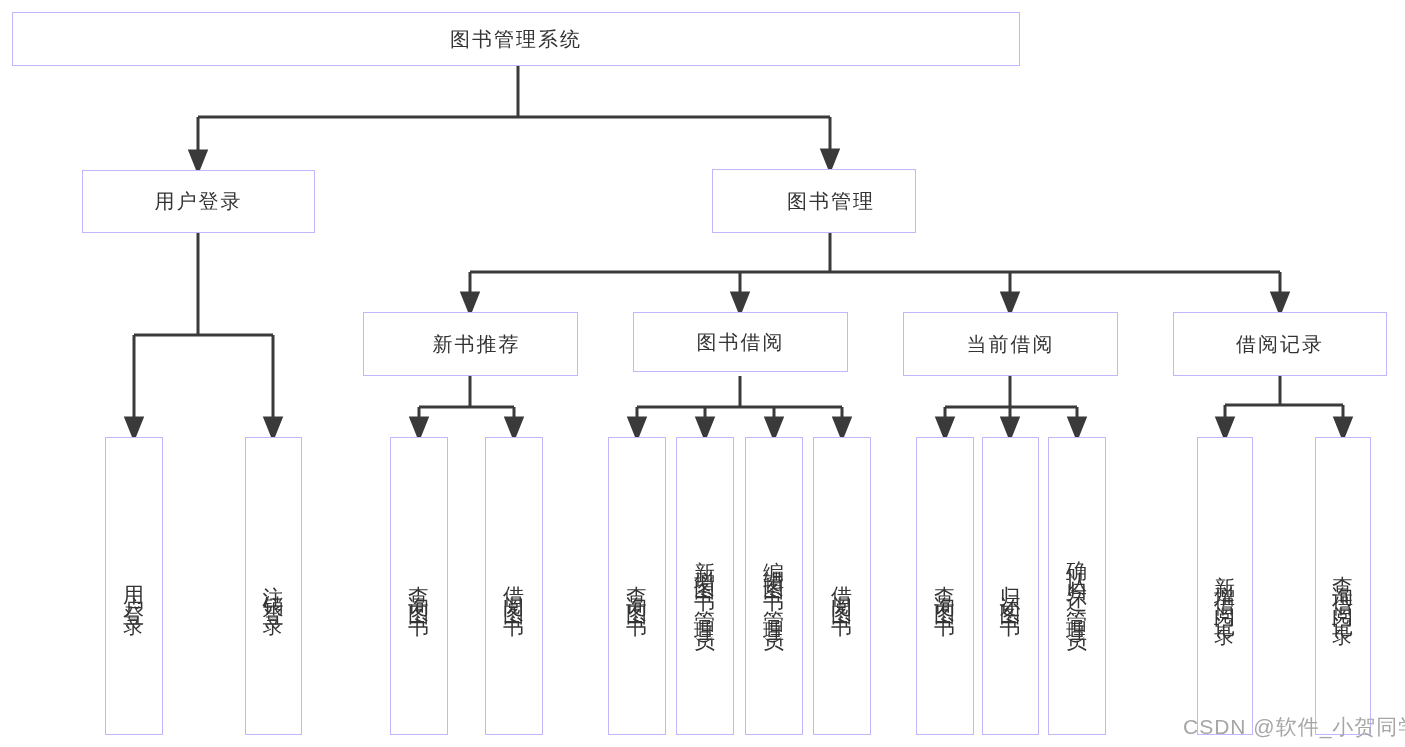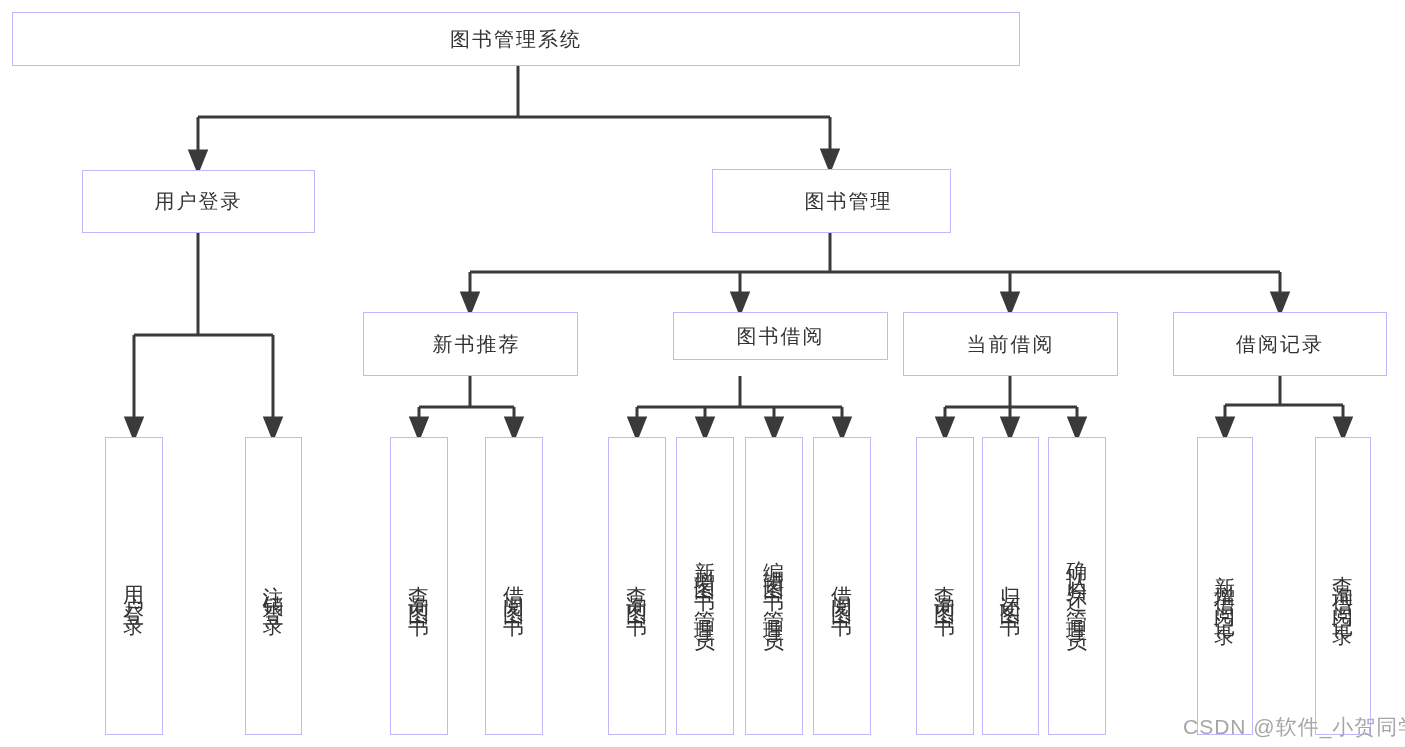--- a/index.html
+++ b/index.html
@@ -100,24 +100,24 @@
     <g stroke="#3a3a3a" stroke-width="3" fill="#3a3a3a">
       <path d="M1280 376 V405 M1225 405 H1343 M1225 405 V418 M1343 405 V418" fill="none"></path>
       <polygon points="1217,418 1233,418 1225,438"></polygon>
       <polygon points="1335,418 1351,418 1343,438"></polygon>
     </g>
   </svg>
 
   <div class="box" style="left:12px; top:12px; width:1008px; height:54px;">图书管理系统</div>
 
   <div class="box" style="left:82px; top:170px; width:233px; height:63px;">用户登录</div>
-  <div class="box" style="left:712px; top:169px; width:239px; height:64px;padding-left:34px;">图书管理</div>
+  <div class="box" style="left:712px; top:169px; width:204px; height:64px;padding-left:34px;">图书管理</div>
 
   <div class="box" style="left:363px; top:312px; width:215px; height:64px;padding-left:12px;">新书推荐</div>
-  <div class="box" style="left:633px; top:312px; width:215px; height:48px;margin-left:40px;">图书借阅</div>
+  <div class="box" style="left:633px; top:312px; width:215px; height:60px;">图书借阅</div>
   <div class="box" style="left:1173px; top:312px; width:214px; height:64px;">借阅记录</div>
   <div class="box" style="left:903px; top:312px; width:215px; height:64px;">当前借阅</div>
 
   <div class="box vbox" style="left:105px; top:437px; width:58px; height:298px;">用户登录</div>
   <div class="box vbox" style="left:245px; top:437px; width:57px; height:298px;">注销登录</div>
 
   <div class="box vbox" style="left:390px; top:437px; width:58px; height:298px;">查询图书</div>
   <div class="box vbox" style="left:485px; top:437px; width:58px; height:298px;">借阅图书</div>
 
   <div class="box vbox" style="left:608px; top:437px; width:58px; height:298px;">查询图书</div>

